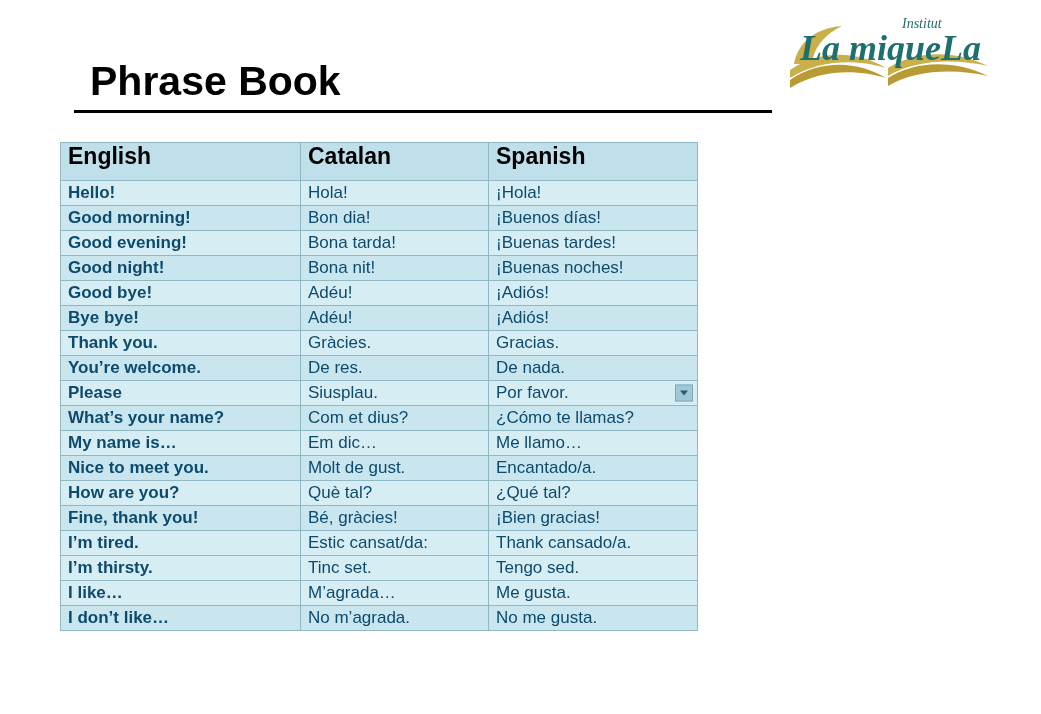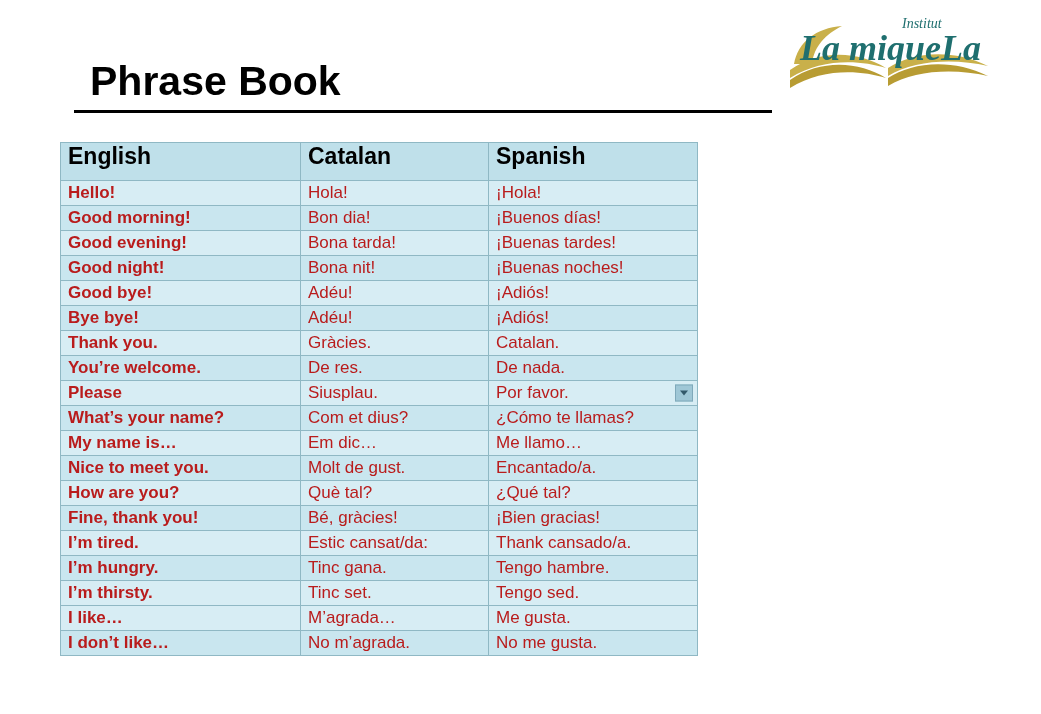--- a/index.html
+++ b/index.html
@@ -90,21 +90,21 @@
     background: #bfe0ea;
     font-size: 23px;
     font-weight: bold;
     color: #000000;
     height: 35px;
     padding-top: 0;
     padding-bottom: 10px;
   }
   table.phrases tbody td {
     font-size: 17px;
-    color: #b91c1c;
+    color: #0c4a6e;
     background: #d7edf4;
   }
   table.phrases tbody tr.alt td {
     background: #c9e6ef;
   }
   table.phrases tbody td.col-en {
     font-weight: bold;
   }
   .underline-squiggle {
     border-bottom: 2px dotted #5a8ea0;
@@ -205,21 +205,21 @@
           <td>¡Adiós!</td>
         </tr>
         <tr class="alt">
           <td class="col-en">Bye bye!</td>
           <td>Adéu!</td>
           <td>¡Adiós!</td>
         </tr>
         <tr>
           <td class="col-en">Thank you.</td>
           <td>Gràcies.</td>
-          <td>Catalan.</td>
+          <td>Gracias.</td>
         </tr>
         <tr class="alt">
           <td class="col-en">You’re welcome.</td>
           <td>De res.</td>
           <td>De nada.</td>
         </tr>
         <tr>
           <td class="col-en">Please</td>
           <td>Siusplau.</td>
           <td class="has-dropdown">
@@ -250,25 +250,20 @@
         <tr class="alt">
           <td class="col-en">Fine, thank you!</td>
           <td>Bé, gràcies!</td>
           <td>¡Bien gracias!</td>
         </tr>
         <tr>
           <td class="col-en">I’m tired.</td>
           <td>Estic cansat/da:</td>
           <td>Thank cansado/a.</td>
         </tr>
-        <tr class="alt">
-          <td class="col-en">I’m hungry.</td>
-          <td>Tinc gana.</td>
-          <td>Tengo hambre.</td>
-        </tr>
         <tr>
           <td class="col-en">I’m thirsty.</td>
           <td>Tinc set.</td>
           <td>Tengo sed.</td>
         </tr>
         <tr>
           <td class="col-en">I like…</td>
           <td>M’agrada…</td>
           <td>Me gusta.</td>
         </tr>

